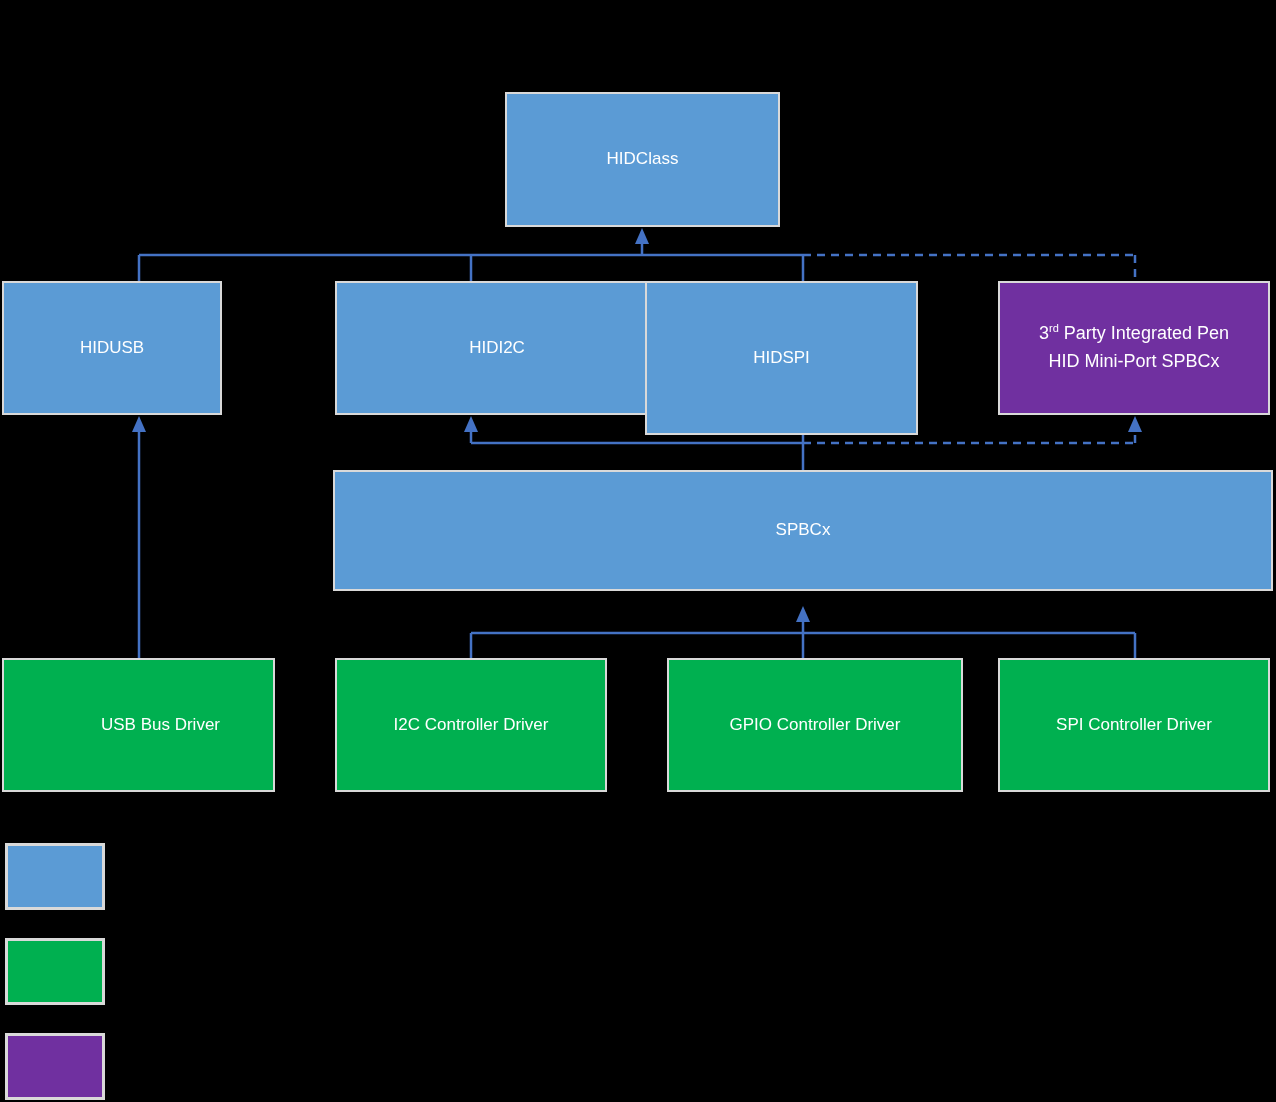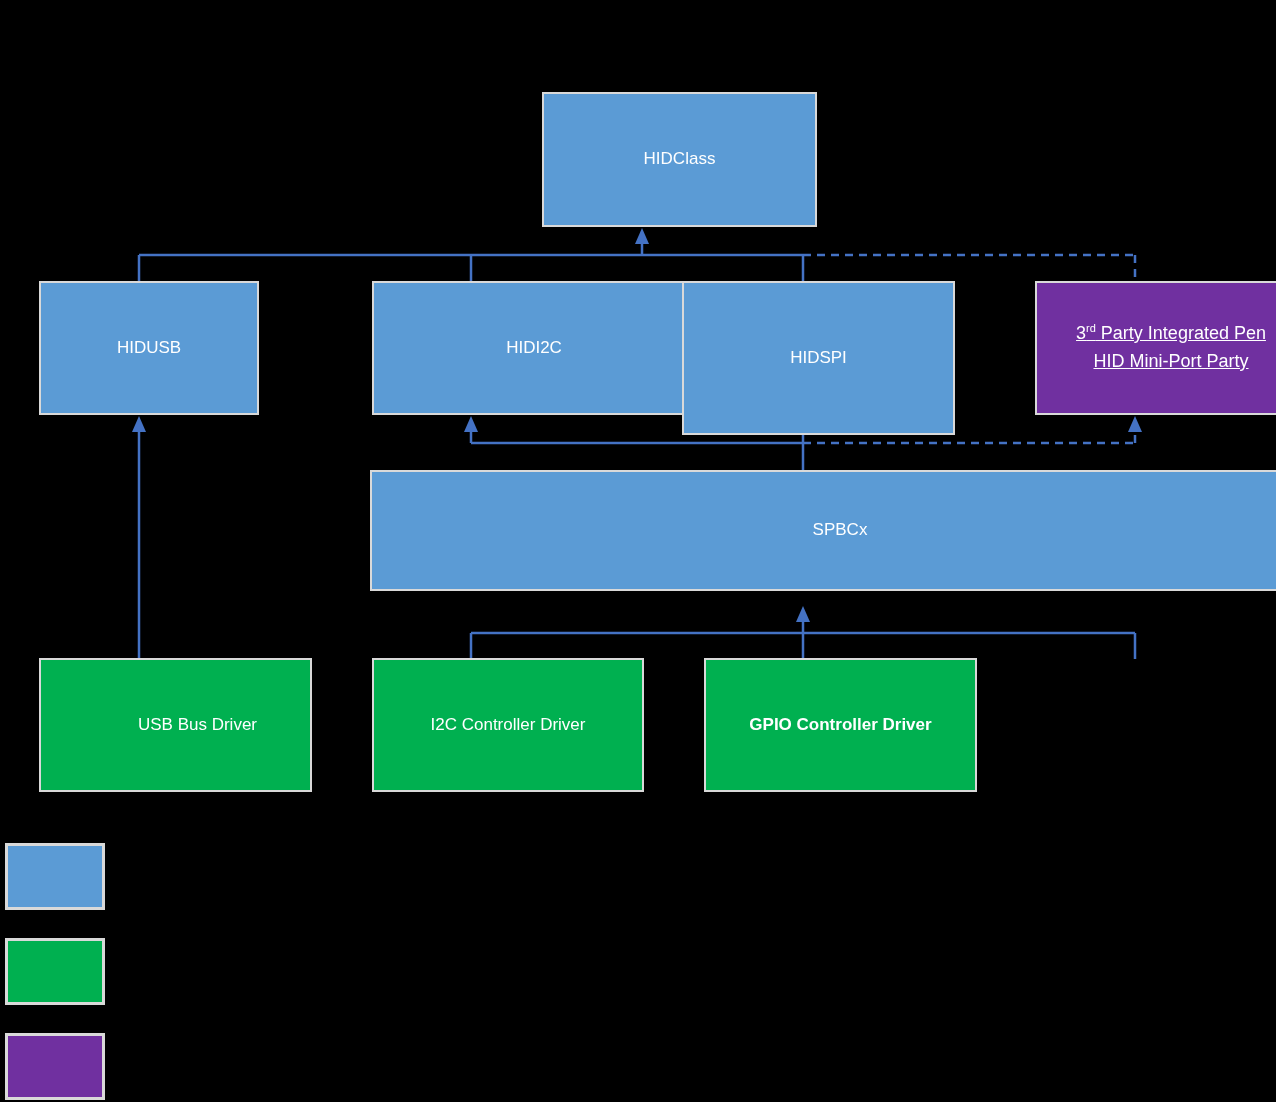--- a/index.html
+++ b/index.html
@@ -23,38 +23,37 @@
     border: 2px solid #D9D9D9;
     display: flex;
     flex-direction: column;
     align-items: center;
     justify-content: center;
     color: #FFFFFF;
     font-size: 17px;
     text-align: center;
     z-index: 2;
     line-height: 1.55;
-    margin-left: 37px;
   }
   .blue   { background: #5B9BD5; }
   .green  { background: #00B050; }
-  .purple { background: #7030A0; text-decoration: underline; }
+  .purple { background: #7030A0; }
   .purple.node { font-size: 18px; }
   sup { font-size: 11px; line-height: 0; }
 
   
   #hidclass { left: 505px; top:  92px; width: 275px; height: 135px; }
   #hidusb   { left:   2px; top: 281px; width: 220px; height: 134px; }
   #hidi2c   { left: 335px; top: 281px; width: 324px; height: 134px; }
   #hidspi   { left: 645px; top: 281px; width: 273px; height: 154px; }
   #pen      { left: 998px; top: 281px; width: 272px; height: 134px; }
   #spbcx    { left: 333px; top: 470px; width: 940px; height: 121px; }
   #usbbus   { left:   2px; top: 658px; width: 273px; height: 134px; padding-left: 44px; }
   #i2cctrl  { left: 335px; top: 658px; width: 272px; height: 134px; }
-  #gpioctrl { left: 667px; top: 658px; width: 273px; height: 134px; font-weight: bold; }
+  #gpioctrl { left: 667px; top: 658px; width: 296px; height: 134px; }
   #spictrl  { left: 998px; top: 658px; width: 272px; height: 134px; }
 
   .swatch {
     position: absolute;
     box-sizing: border-box;
     width: 100px; height: 67px;
     border: 3px solid #D9D9D9;
     z-index: 2;
   }
   #legend-blue   { left: 5px; top:  843px; }
@@ -117,37 +116,40 @@
   </div>
 
   <div id="hidspi" class="node blue">
     <span>HIDSPI</span>
   </div>
 
   <div id="pen" class="node purple">
     <span>
       <span>3</span><sup>rd</sup><span> Party Integrated Pen</span>
     </span>
-    <span>HID Mini-Port Party</span>
+    <span>HID Mini-Port SPBCx</span>
   </div>
 
   <div id="spbcx" class="node blue">
     <span>SPBCx</span>
   </div>
 
   <div id="usbbus" class="node green">
     <span>USB Bus Driver</span>
   </div>
 
   <div id="i2cctrl" class="node green">
     <span>I2C Controller Driver</span>
   </div>
 
   <div id="gpioctrl" class="node green">
     <span>GPIO Controller Driver</span>
   </div>
 
+  <div id="spictrl" class="node green">
+    <span>SPI Controller Driver</span>
+  </div>
 
   <div id="legend-blue" class="swatch blue"></div>
   <div id="legend-green" class="swatch green"></div>
   <div id="legend-purple" class="swatch purple"></div>
 
 </div>
 
 </body></html>

